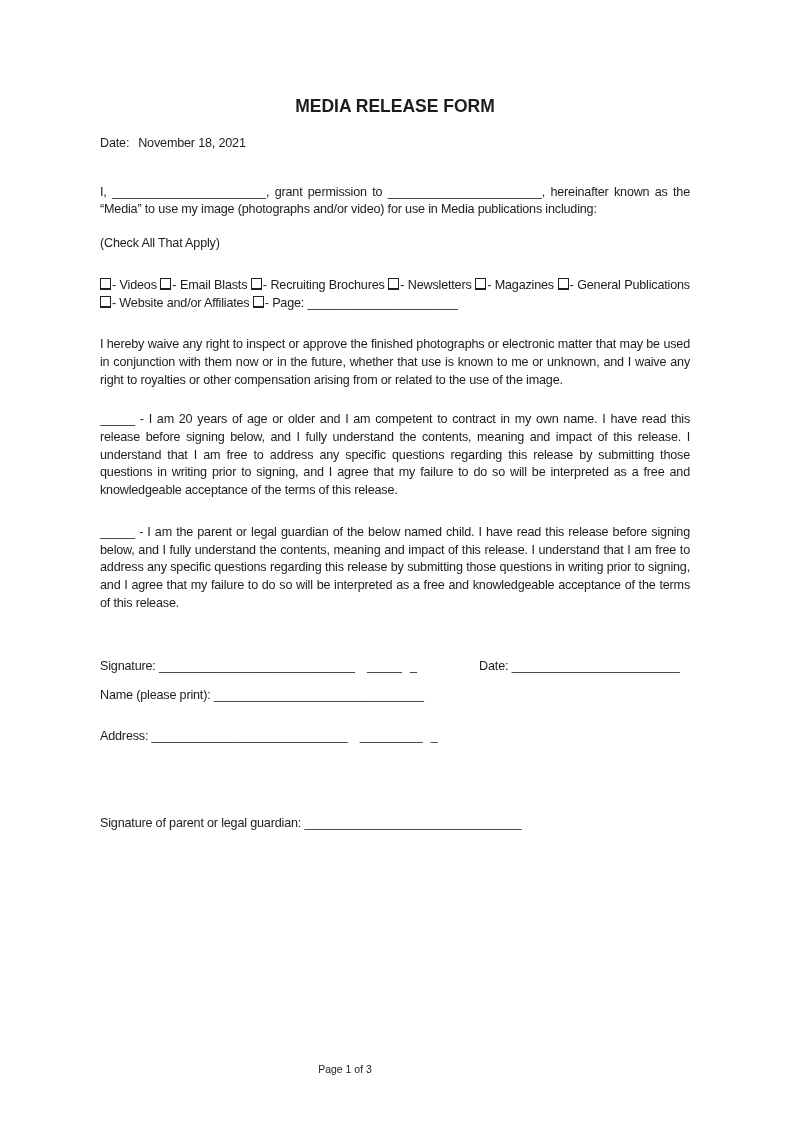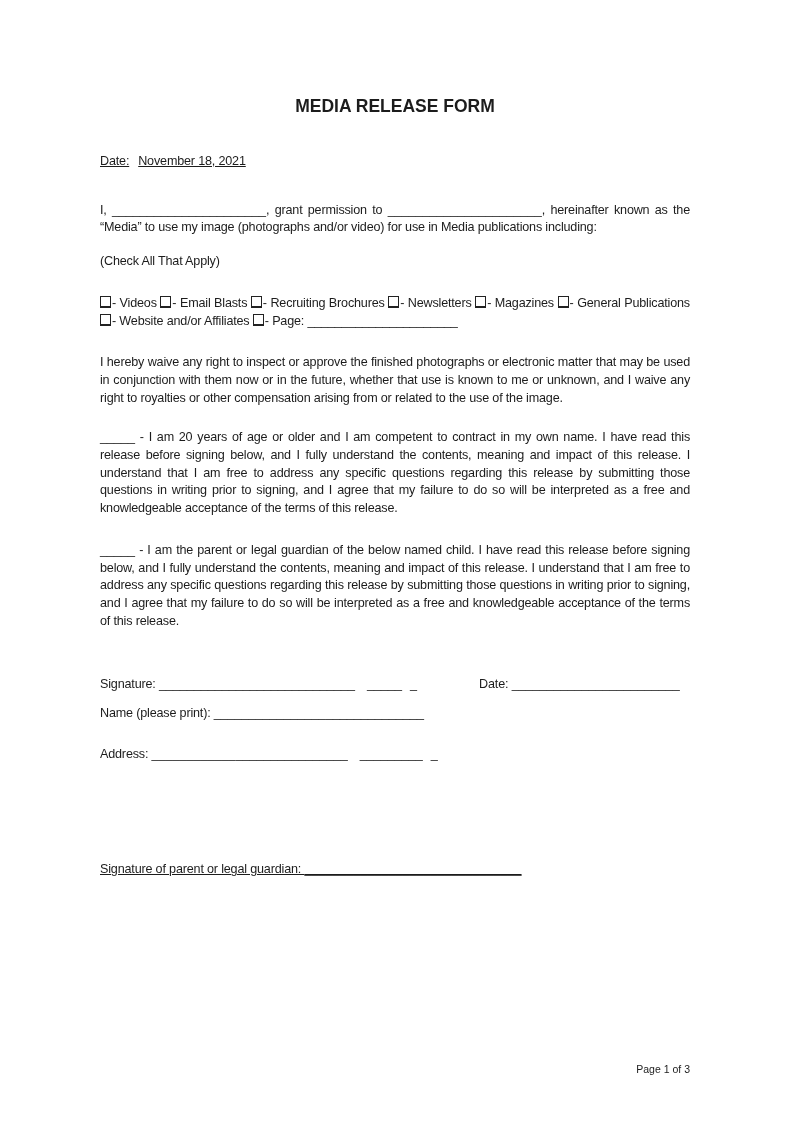--- a/index.html
+++ b/index.html
@@ -22,35 +22,35 @@
     width: 590px;
   }
   .title {
     text-align: center;
     font-weight: bold;
     font-size: 17.5px;
     line-height: 21px;
     letter-spacing: 0;
     margin-top: 96px;
   }
-  .date-line   { margin-top: 36px; text-decoration: underline; }
+  .date-line   { margin-top: 18px; }
   .date-value  { margin-left: 9px; }
   .para        { text-align: justify; }
   .intro       { margin-top: 31px; }
   .check-apply { margin-top: 16px; }
   .check-para  { margin-top: 24px; text-align: justify; }
   .waiver      { margin-top: 24px; }
   .initial-line{ margin-top: 25px; }
   .bold        { font-weight: bold; }
   .paraA       { margin-top: 22px; }
   .paraB       { margin-top: 24px; }
   .sig-row     { margin-top: 46px; white-space: nowrap; }
   .name-row    { margin-top: 11px; }
   .addr-row    { margin-top: 23px; white-space: nowrap; }
-  .guardian-row{ margin-top: 98px; text-decoration: underline; }
+  .guardian-row{ margin-top: 70px; }
   .if-under    { margin-top: 3px; }
   .ml12 { margin-left: 12px; }
   .ml8  { margin-left: 8px; }
   .ml62 { margin-left: 62px; }
   .box {
     display: inline-block;
     width: 9px;
     height: 9px;
     border: 1.4px solid #222222;
     border-bottom-width: 2.2px;
@@ -58,21 +58,21 @@
     vertical-align: -1px;
     margin-right: 1px;
     box-sizing: content-box;
   }
   .blank { letter-spacing: 0; }
   .footer {
     position: absolute;
     top: 1061px;
     left: 0;
     right: 12px;
-    text-align: right;
+    text-align: center;
     font-size: 10.5px;
     letter-spacing: 0;
     color: #1c1c1c;
   }
 </style>
 </head>
 <body>
 
 <div class="page">
   <div class="content">

